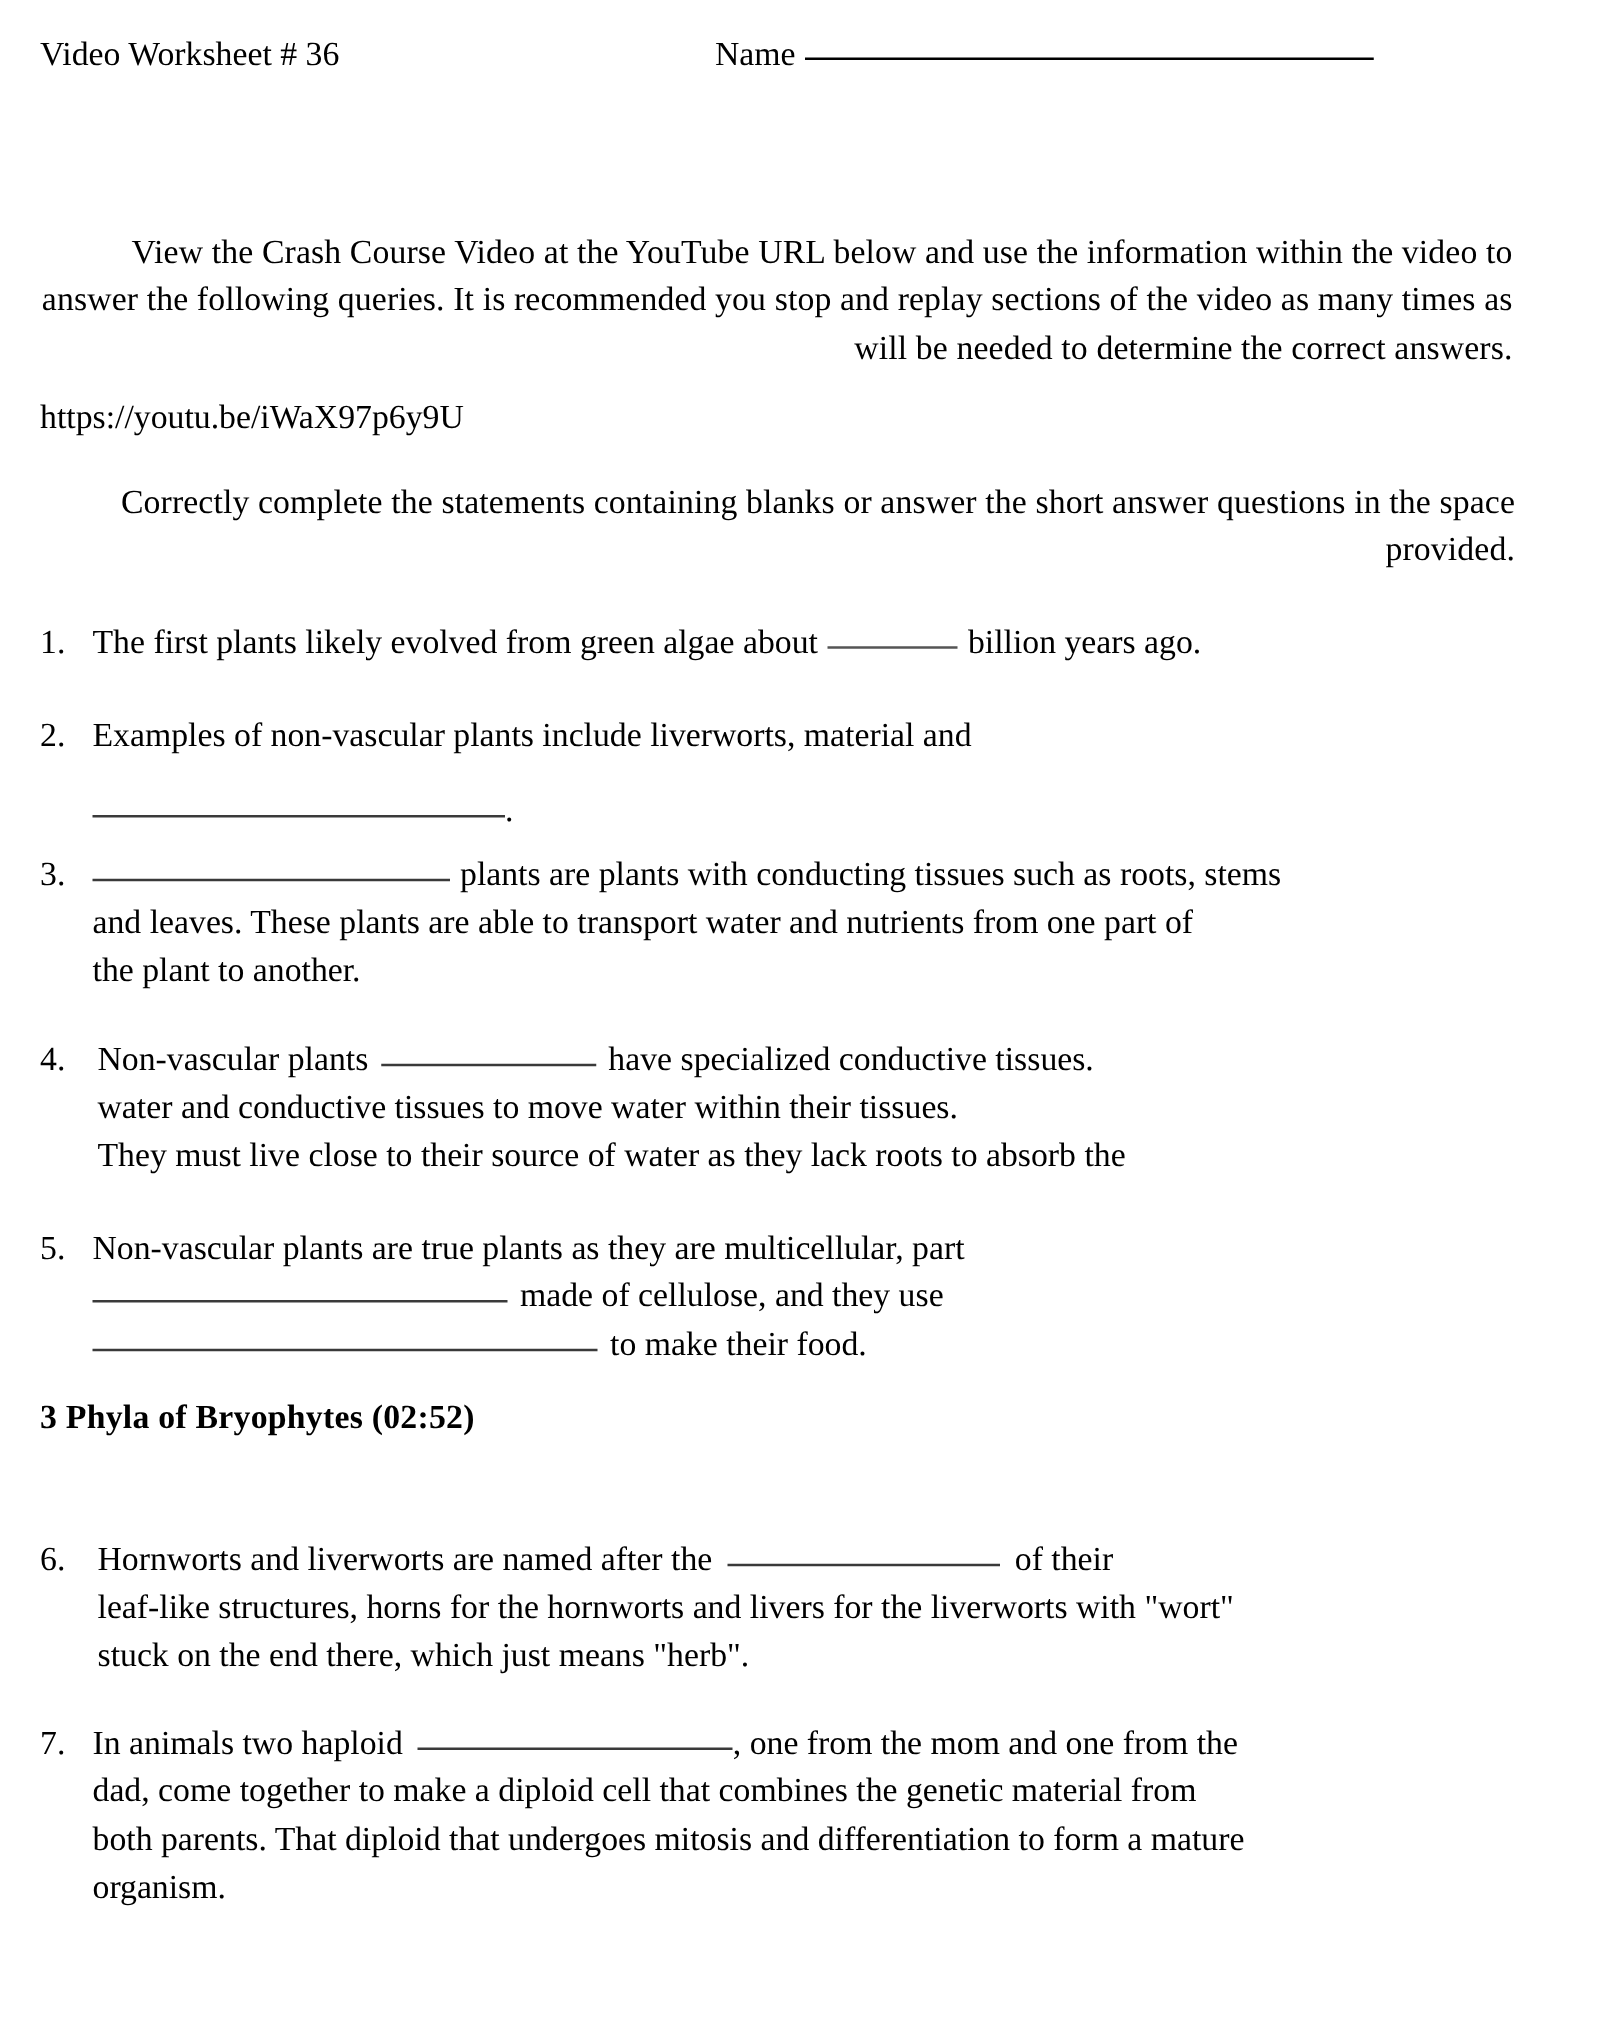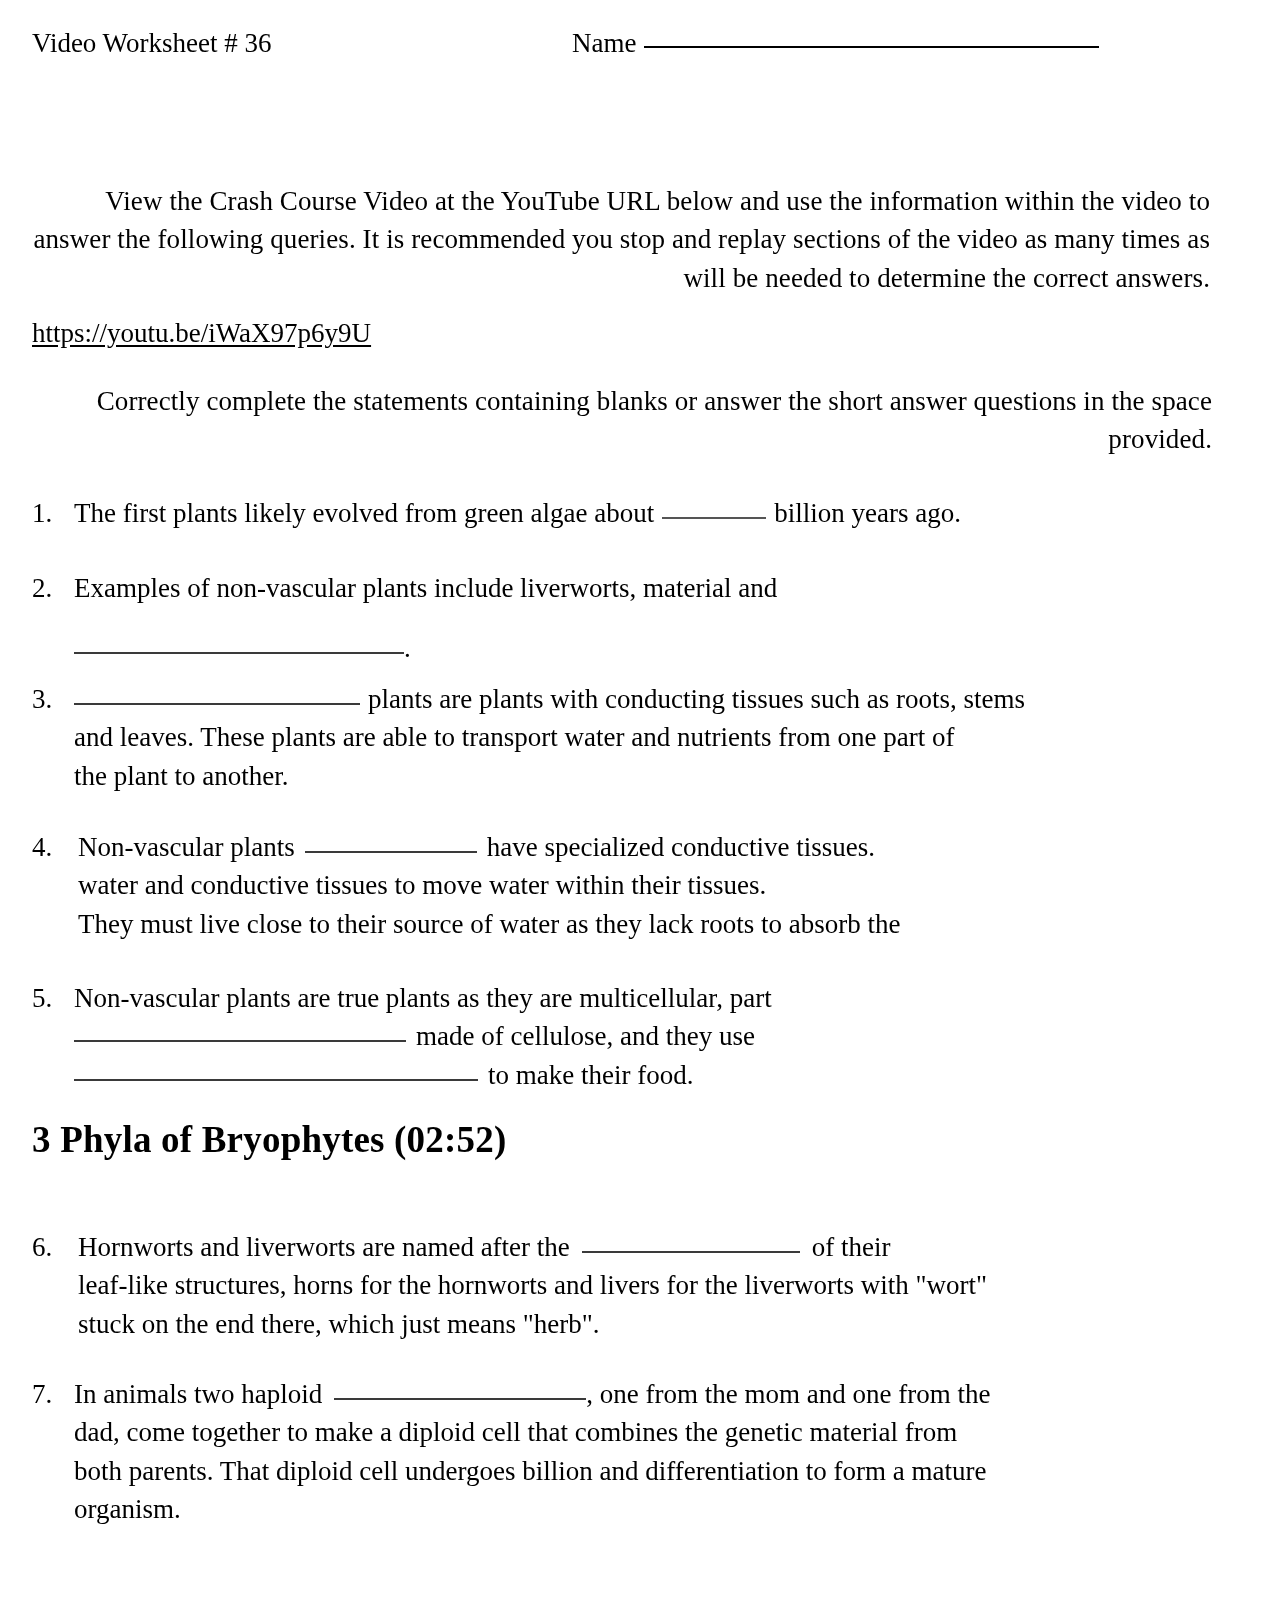--- a/index.html
+++ b/index.html
@@ -62,21 +62,20 @@
     position: absolute;
     font-size: 27px;
     line-height: 1.42;
     letter-spacing: 0.1px;
   }
   .para p { margin: 0; text-align: right; }
 
   .url {
     position: absolute;
     font-size: 27px;
-    text-decoration: underline;
     text-underline-offset: 3px;
     text-align: center;
   }
 
   
   .q {
     position: absolute;
     font-size: 27px;
     line-height: 1.42;
     display: flex;
@@ -96,21 +95,21 @@
     vertical-align: 3px;
     height: 19px;
   }
   .blank-thin {
     border-bottom-width: 2px;
     border-bottom-color: #555;
   }
 
   .section-head {
     position: absolute;
-    font-size: 37px;
+    font-size: 27px;
     font-weight: bold;
     letter-spacing: 0.2px;
   }
   .nowrap { white-space: nowrap; }
 </style>
 </head>
 <body>
 
 <div class="page">
 
@@ -184,18 +183,18 @@
       <p>leaf-like structures, horns for the hornworts and livers for the liverworts with "wort"</p>
       <p>stuck on the end there, which just means "herb".</p>
     </div>
   </div>
 
   <div class="q" style="left:32px; top:1375px; width:1180px;">
     <div class="q-num" style="width:42px;">7.</div>
     <div class="q-body">
       <p class="nowrap"><span>In animals two haploid</span><span class="blank" style="width:252px; margin-left:12px;"></span><span>, one from the mom and one from the</span></p>
       <p>dad, come together to make a diploid cell that combines the genetic material from</p>
-      <p>both parents.  That diploid cell undergoes billion and differentiation to form a mature</p>
+      <p>both parents.  That diploid that undergoes mitosis and differentiation to form a mature</p>
       <p>organism.</p>
     </div>
   </div>
 
 </div>
 
 </body></html>

